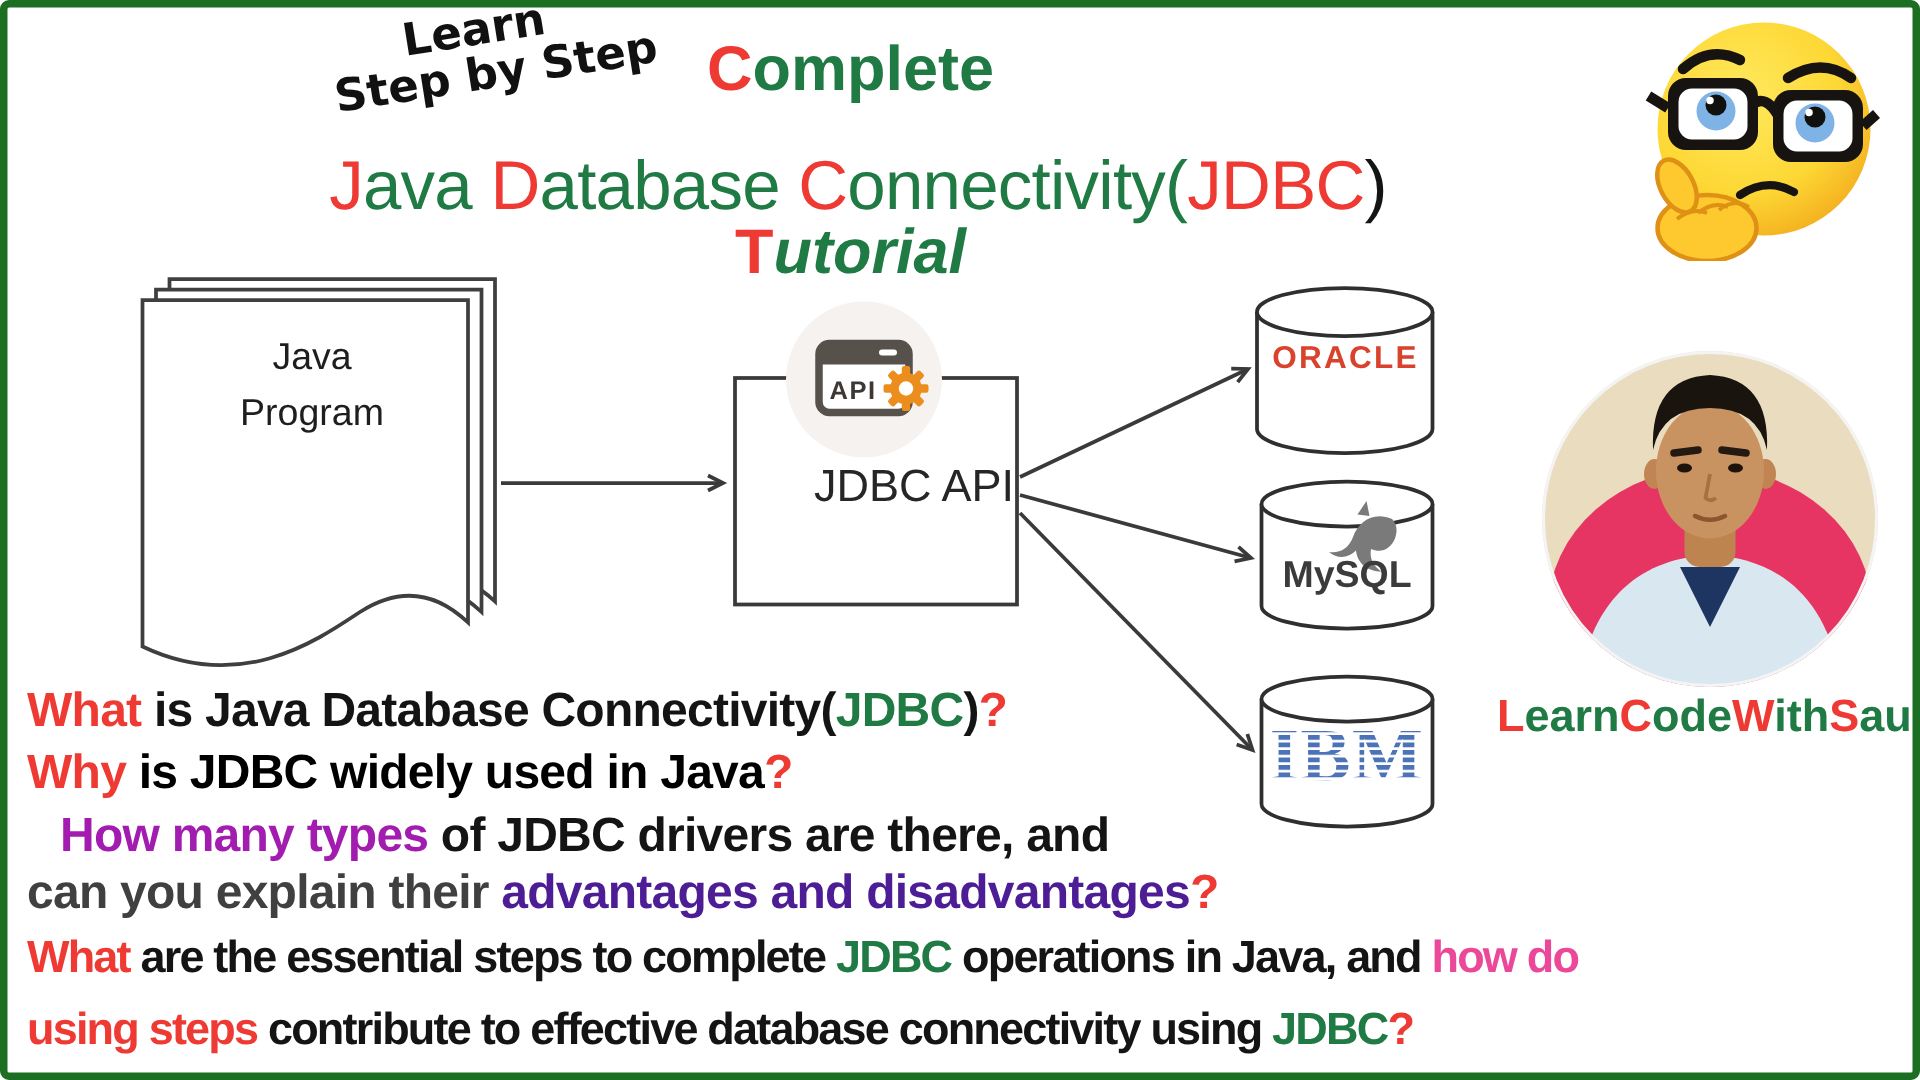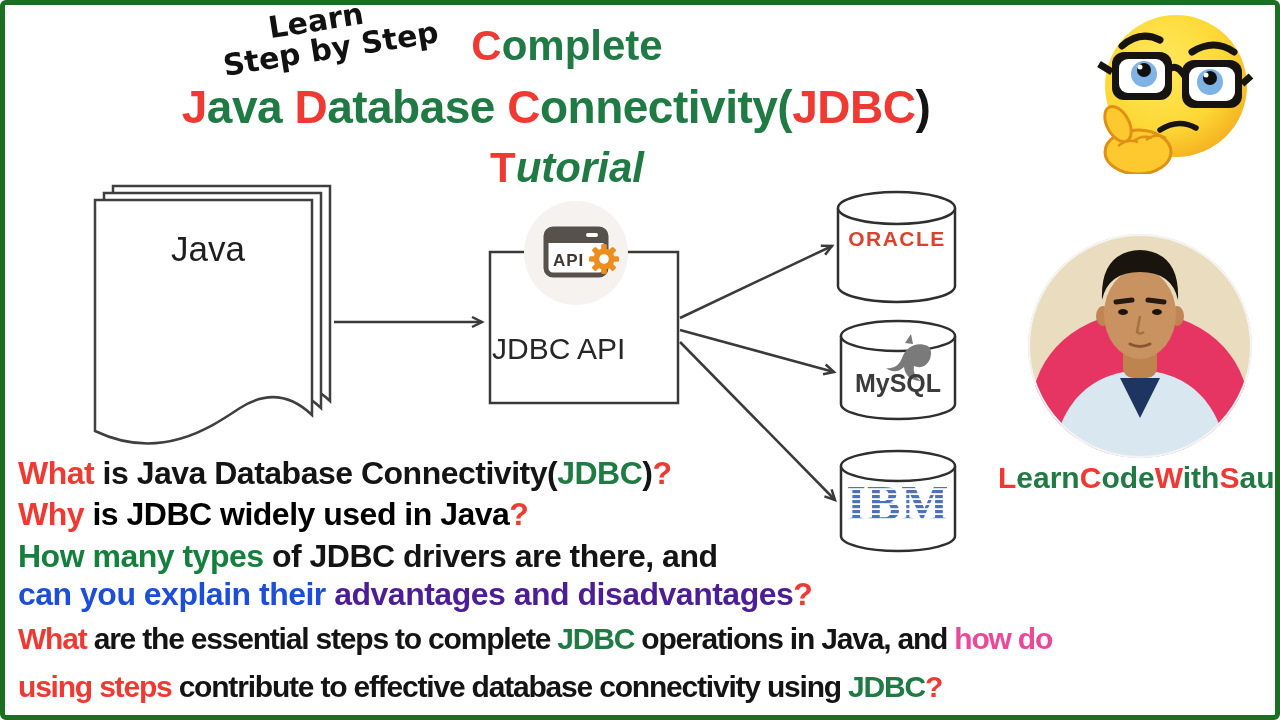--- a/index.html
+++ b/index.html
@@ -10,26 +10,26 @@
   .abs{position:absolute;}
   .frame{position:absolute;inset:0;border:5px solid #1B6E22;border-radius:6px;pointer-events:none;z-index:99;}
 
   
   .tagline{font-family:"DejaVu Sans",sans-serif;font-weight:bold;color:#111;transform:rotate(-9deg);white-space:nowrap;}
   #tag1{left:268px;top:3px;font-size:30px;}
   #tag2{left:222px;top:31px;font-size:30px;}
   .subtitle{left:417px;width:300px;text-align:center;font-weight:bold;font-size:42px;white-space:nowrap;}
   #complete{top:22px;}
   #tutorial{top:144px;}
-  #main-title{left:0;top:80px;width:1112px;margin:0;text-align:center;font-size:46px;font-weight:bold;letter-spacing:-0.5px;white-space:nowrap;}
+  #main-title{left:0;top:80px;width:1112px;margin:16px;text-align:center;font-size:46px;font-weight:normal;letter-spacing:-0.5px;white-space:nowrap;}
 
   
   #diagram-svg{left:0;top:180px;z-index:1;}
-  #java-label{left:112px;top:230px;width:192px;text-align:center;font-size:35px;line-height:37px;color:#1e1e1e;z-index:2;}
-  #jdbc-label{left:492px;top:308px;width:184px;text-align:left;font-size:30px;color:#262626;z-index:2;margin-top:24px;}
+  #java-label{left:112px;top:220px;width:192px;text-align:center;font-size:25px;line-height:37px;color:#1e1e1e;z-index:2;}
+  #jdbc-label{left:492px;top:308px;width:184px;text-align:right;font-size:30px;color:#262626;z-index:2;}
   #oracle-label{left:840px;top:227px;width:114px;text-align:center;font-size:21px;font-weight:bold;letter-spacing:1.5px;color:#D9432D;z-index:2;}
   #mysql-label{left:843px;top:369px;width:110px;text-align:center;font-size:25px;font-weight:bold;color:#3B3B3B;z-index:2;}
 
   
   .q{left:18px;font-weight:bold;white-space:nowrap;z-index:3;}
   .q14{font-size:32px;letter-spacing:-0.5px;}
   .q56{font-size:30px;letter-spacing:-1.2px;}
   #q1{top:455px}#q2{top:496px}#q3{top:538px}#q4{top:576px}#q5{top:622px}#q6{top:670px}
 
   
@@ -108,29 +108,30 @@
 
   <g fill="#ffffff" stroke="#2f2f2f" stroke-width="2.5">
     <path d="M841,466 V536 A57,15 0 0 0 955,536 V466"></path>
     <ellipse cx="898" cy="466" rx="57" ry="15"></ellipse>
   </g>
   <text x="898" y="520" text-anchor="middle" font-family="Liberation Serif, serif" font-weight="bold" font-size="50" letter-spacing="1" fill="url(#ibmStripes)">IBM</text>
 </svg>
 
 <div class="abs" id="java-label">
   <div>Java</div>
+  <div>Program</div>
 </div>
 <div class="abs" id="jdbc-label">JDBC API</div>
 <div class="abs" id="oracle-label">ORACLE</div>
 <div class="abs" id="mysql-label">MySQL</div>
 
 <div class="abs q q14" id="q1"><span style="color: rgb(238, 58, 51);">What</span><span style="color: rgb(20, 20, 20);"> is Java Database Connectivity(</span><span style="color: rgb(31, 122, 68);">JDBC</span><span style="color: rgb(20, 20, 20);">)</span><span style="color: rgb(238, 58, 51);">?</span></div>
 <div class="abs q q14" id="q2"><span style="color: rgb(238, 58, 51);">Why</span><span style="color: #000000;"> is JDBC widely used in Java</span><span style="color: rgb(238, 58, 51);">?</span></div>
-<div class="abs q q14" id="q3"><span style="color: #15803d;">How many types</span><span style="color: rgb(20, 20, 20);"> of JDBC drivers are there, and</span></div>
-<div class="abs q q14" id="q4"><span style="color: #1d4ed8; margin-top: 24px;">can you explain their </span><span style="color: #4c1d95;">advantages and disadvantages</span><span style="color: rgb(238, 58, 51);">?</span></div>
+<div class="abs q q14" id="q3"><span style="color: #a21caf; margin-left: 22px;">How many types</span><span style="color: rgb(20, 20, 20);"> of JDBC drivers are there, and</span></div>
+<div class="abs q q14" id="q4"><span style="color: #404040; margin-top: 24px;">can you explain their </span><span style="color: #4c1d95;">advantages and disadvantages</span><span style="color: rgb(238, 58, 51);">?</span></div>
 <div class="abs q q56" id="q5"><span style="color: rgb(238, 58, 51);">What</span><span style="color: rgb(20, 20, 20);"> are the essential steps to complete </span><span style="color: rgb(31, 122, 68);">JDBC</span><span style="color: rgb(20, 20, 20); margin-top: 28px;"> operations in Java, and </span><span style="color: #ec4899;">how do</span></div>
 <div class="abs q q56" id="q6"><span style="color: rgb(238, 58, 51);">using steps</span><span style="color: rgb(20, 20, 20);"> contribute to effective database connectivity using </span><span style="color: rgb(31, 122, 68);">JDBC</span><span style="color: rgb(238, 58, 51);">?</span></div>
 
 <svg class="abs" id="emoji" viewBox="0 0 160 168">
   <defs>
     <radialGradient id="faceg" cx="40%" cy="35%" r="75%">
       <stop offset="0%" stop-color="#FFE95E"></stop>
       <stop offset="60%" stop-color="#FDD835"></stop>
       <stop offset="100%" stop-color="#F2A71B"></stop>
     </radialGradient>

